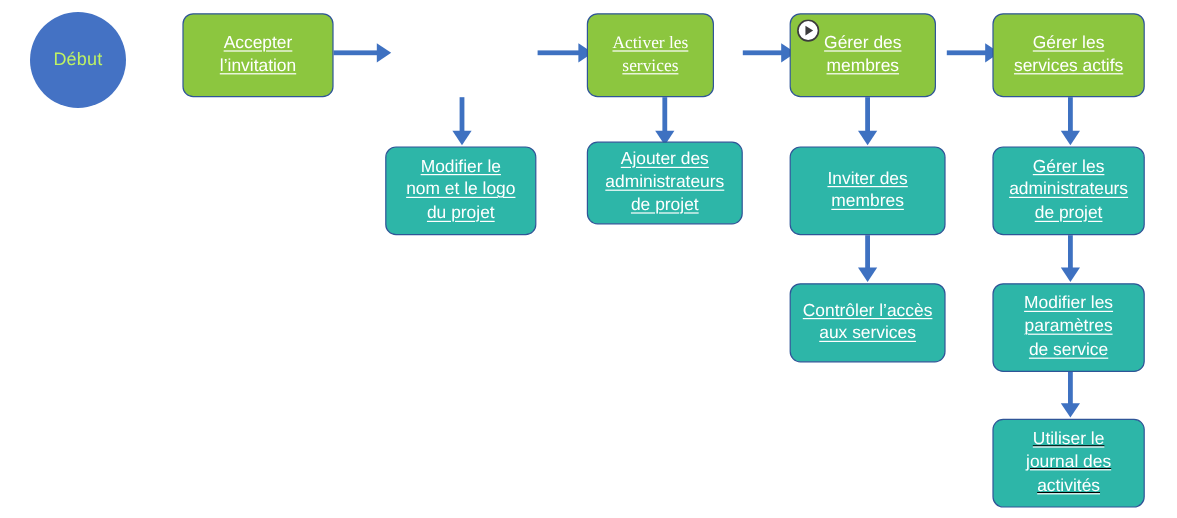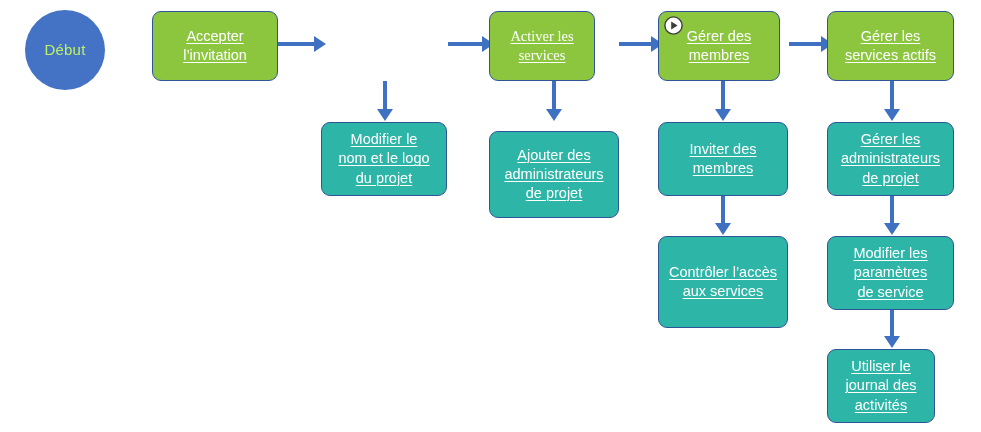--- a/index.html
+++ b/index.html
@@ -145,58 +145,58 @@
   <div class="node teal" style="left:321px; top:122px; width:126px; height:74px;text-align:center;">
     <span class="node-label">Modifier le
 nom et le logo
 du projet</span>
   </div>
 
   <div class="node green" style="left:489px; top:11px; width:106px; height:70px;font-family:Liberation Serif, serif;">
     <span class="node-label">Activer les
 services</span>
   </div>
-  <div class="node teal" style="left:489px; top:131px; width:130px; height:87px;">
+  <div class="node teal" style="left:489px; top:118px; width:130px; height:69px;">
     <span class="node-label">Ajouter des
 administrateurs
 de projet</span>
   </div>
 
   <div class="node green" style="left:658px; top:11px; width:122px; height:70px;">
     <span class="play-badge">
       <svg width="19" height="19" viewBox="0 0 19 19" aria-hidden="true">
         <circle cx="9.5" cy="9.5" r="8.6" fill="#FFFFFF" stroke="#3C3C3C" stroke-width="1.4"></circle>
         <polygon points="7.2,5.4 13.6,9.5 7.2,13.6" fill="#3C3C3C"></polygon>
       </svg>
     </span>
     <span class="node-label">Gérer des
 membres</span>
   </div>
   <div class="node teal" style="left:658px; top:122px; width:130px; height:74px;">
     <span class="node-label">Inviter des
 membres</span>
   </div>
-  <div class="node teal" style="left:658px; top:236px; width:130px; height:92px;">
+  <div class="node teal" style="left:658px; top:236px; width:130px; height:66px;">
     <span class="node-label">Contrôler l’accès
 aux services</span>
   </div>
 
   <div class="node green" style="left:827px; top:11px; width:127px; height:70px;">
     <span class="node-label">Gérer les
 services actifs</span>
   </div>
   <div class="node teal" style="left:827px; top:122px; width:127px; height:74px;">
     <span class="node-label">Gérer les
 administrateurs
 de projet</span>
   </div>
   <div class="node teal" style="left:827px; top:236px; width:127px; height:74px;">
     <span class="node-label">Modifier les
 paramètres
 de service</span>
   </div>
-  <div class="node teal" style="left:827px; top:349px; width:108px; height:74px;">
+  <div class="node teal" style="left:827px; top:349px; width:127px; height:74px;text-decoration:underline;">
     <span class="node-label">Utiliser le
 journal des
 activités</span>
   </div>
 
 </div>
 
 </body></html>

